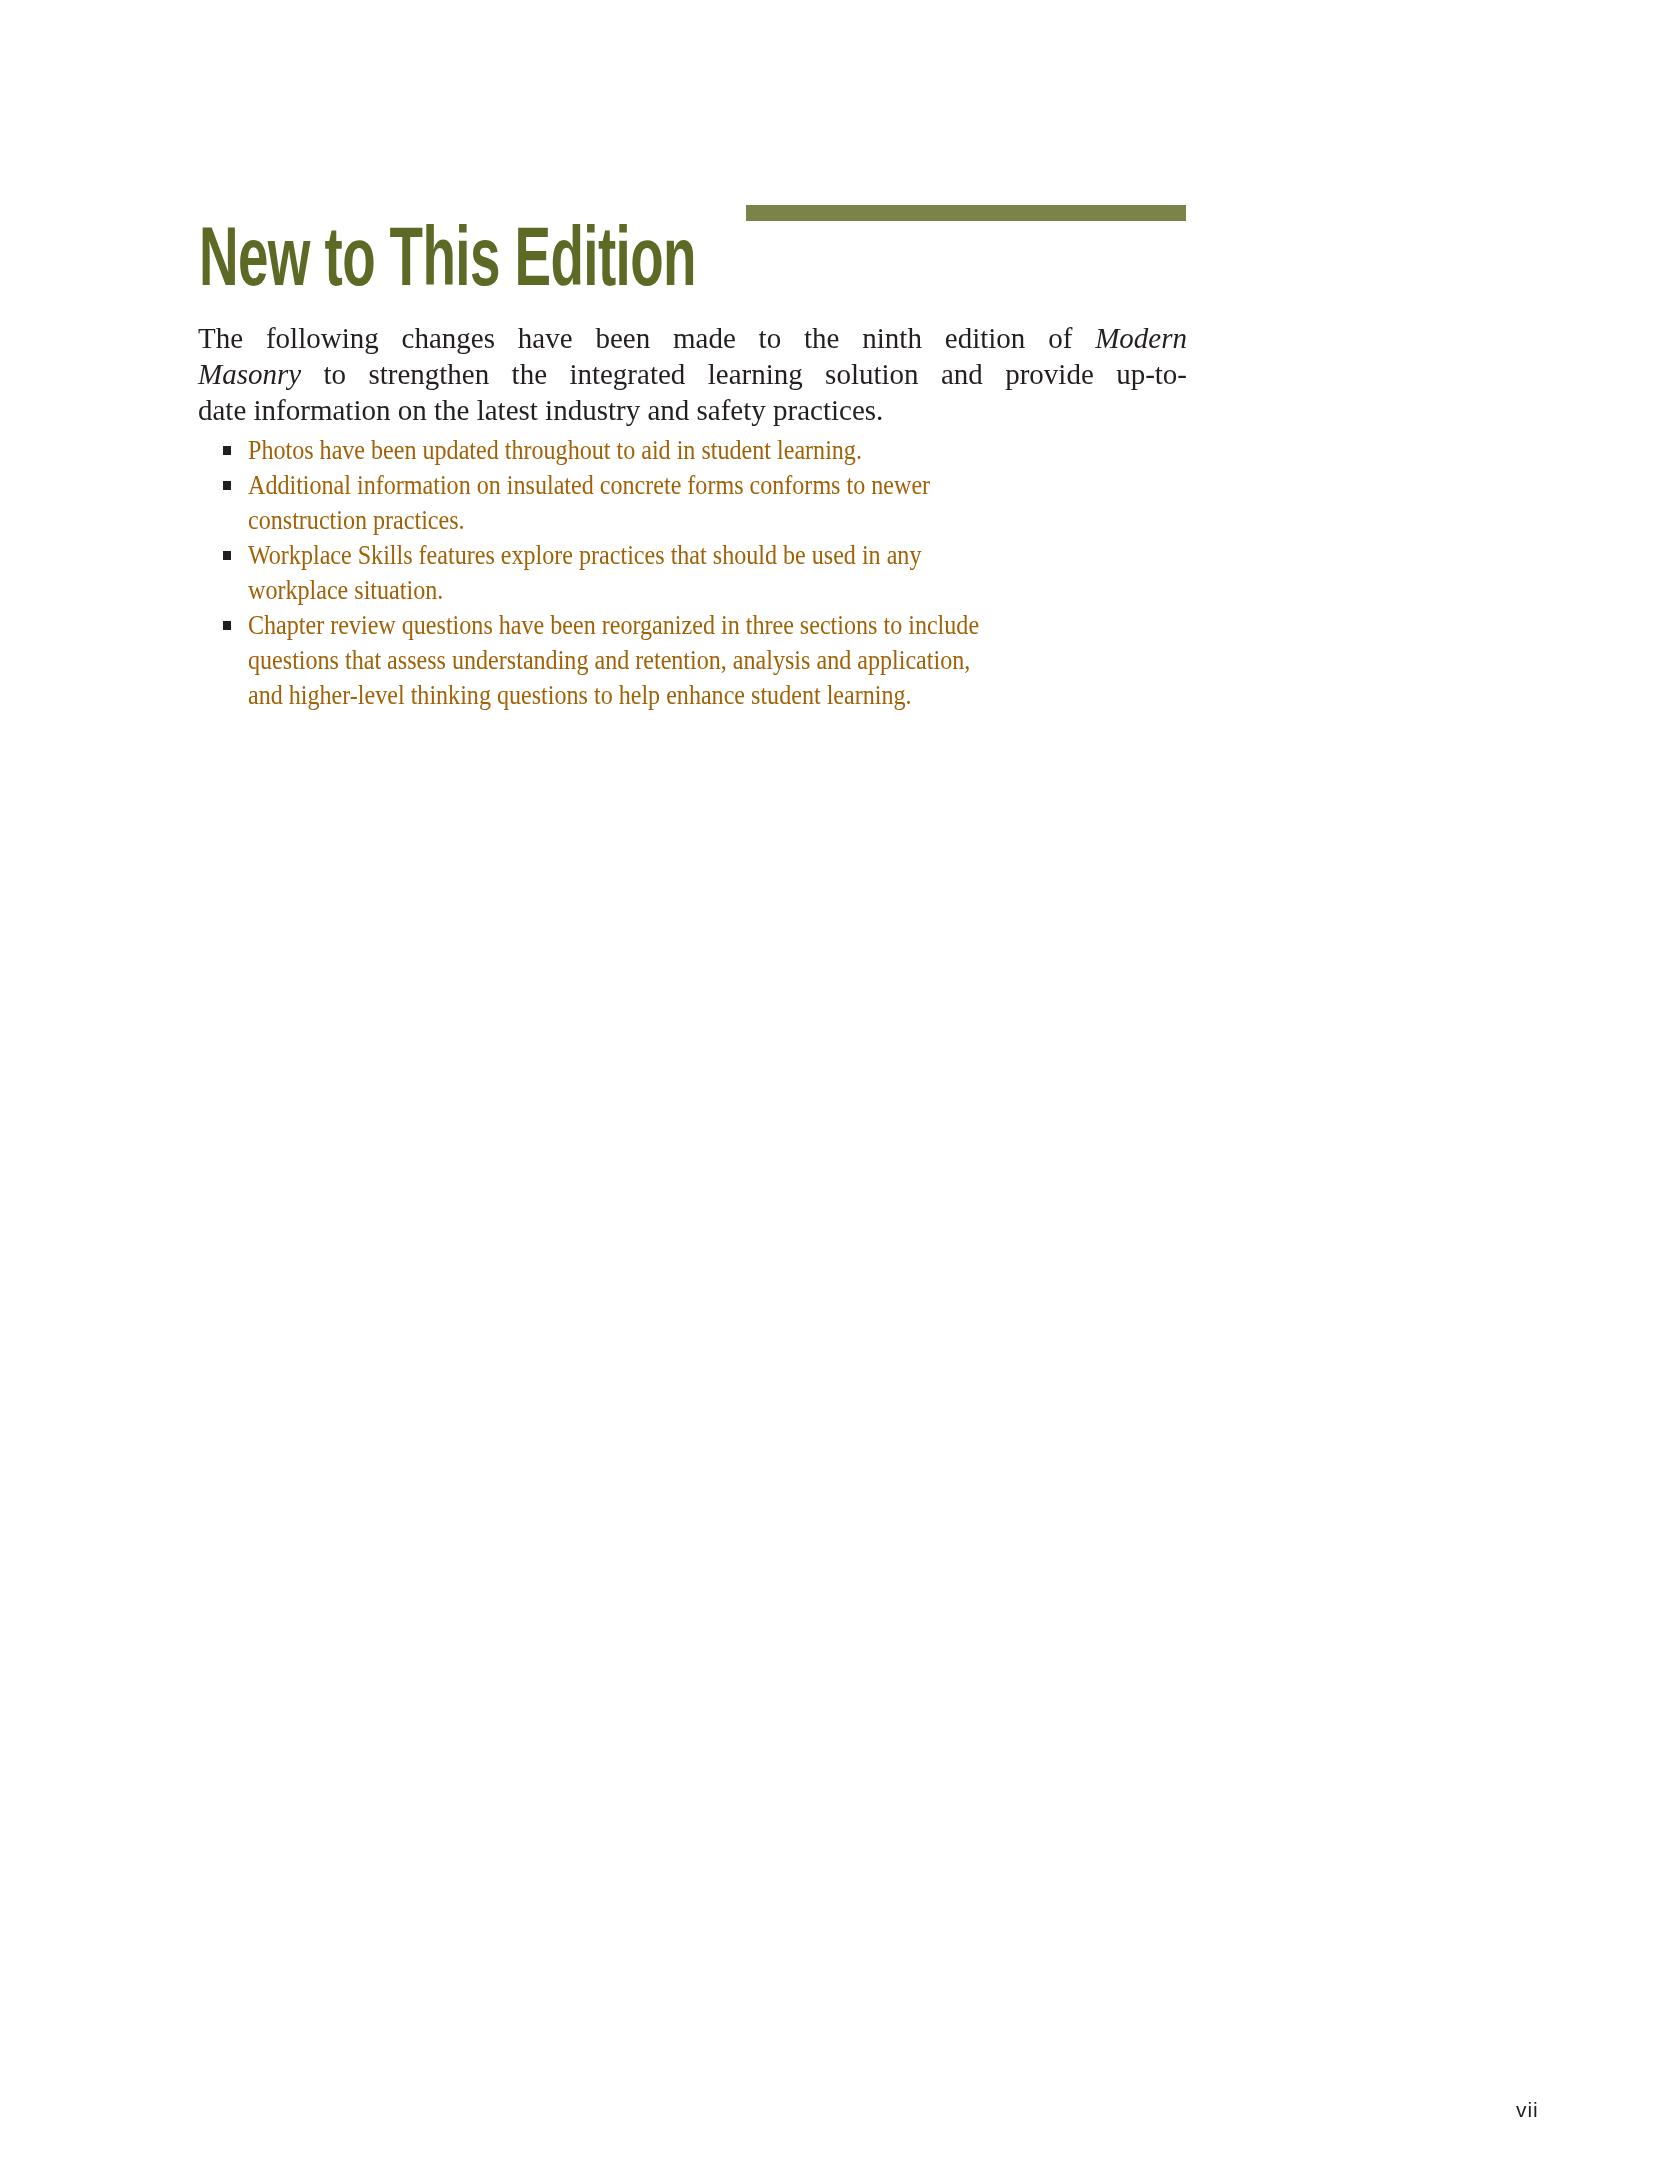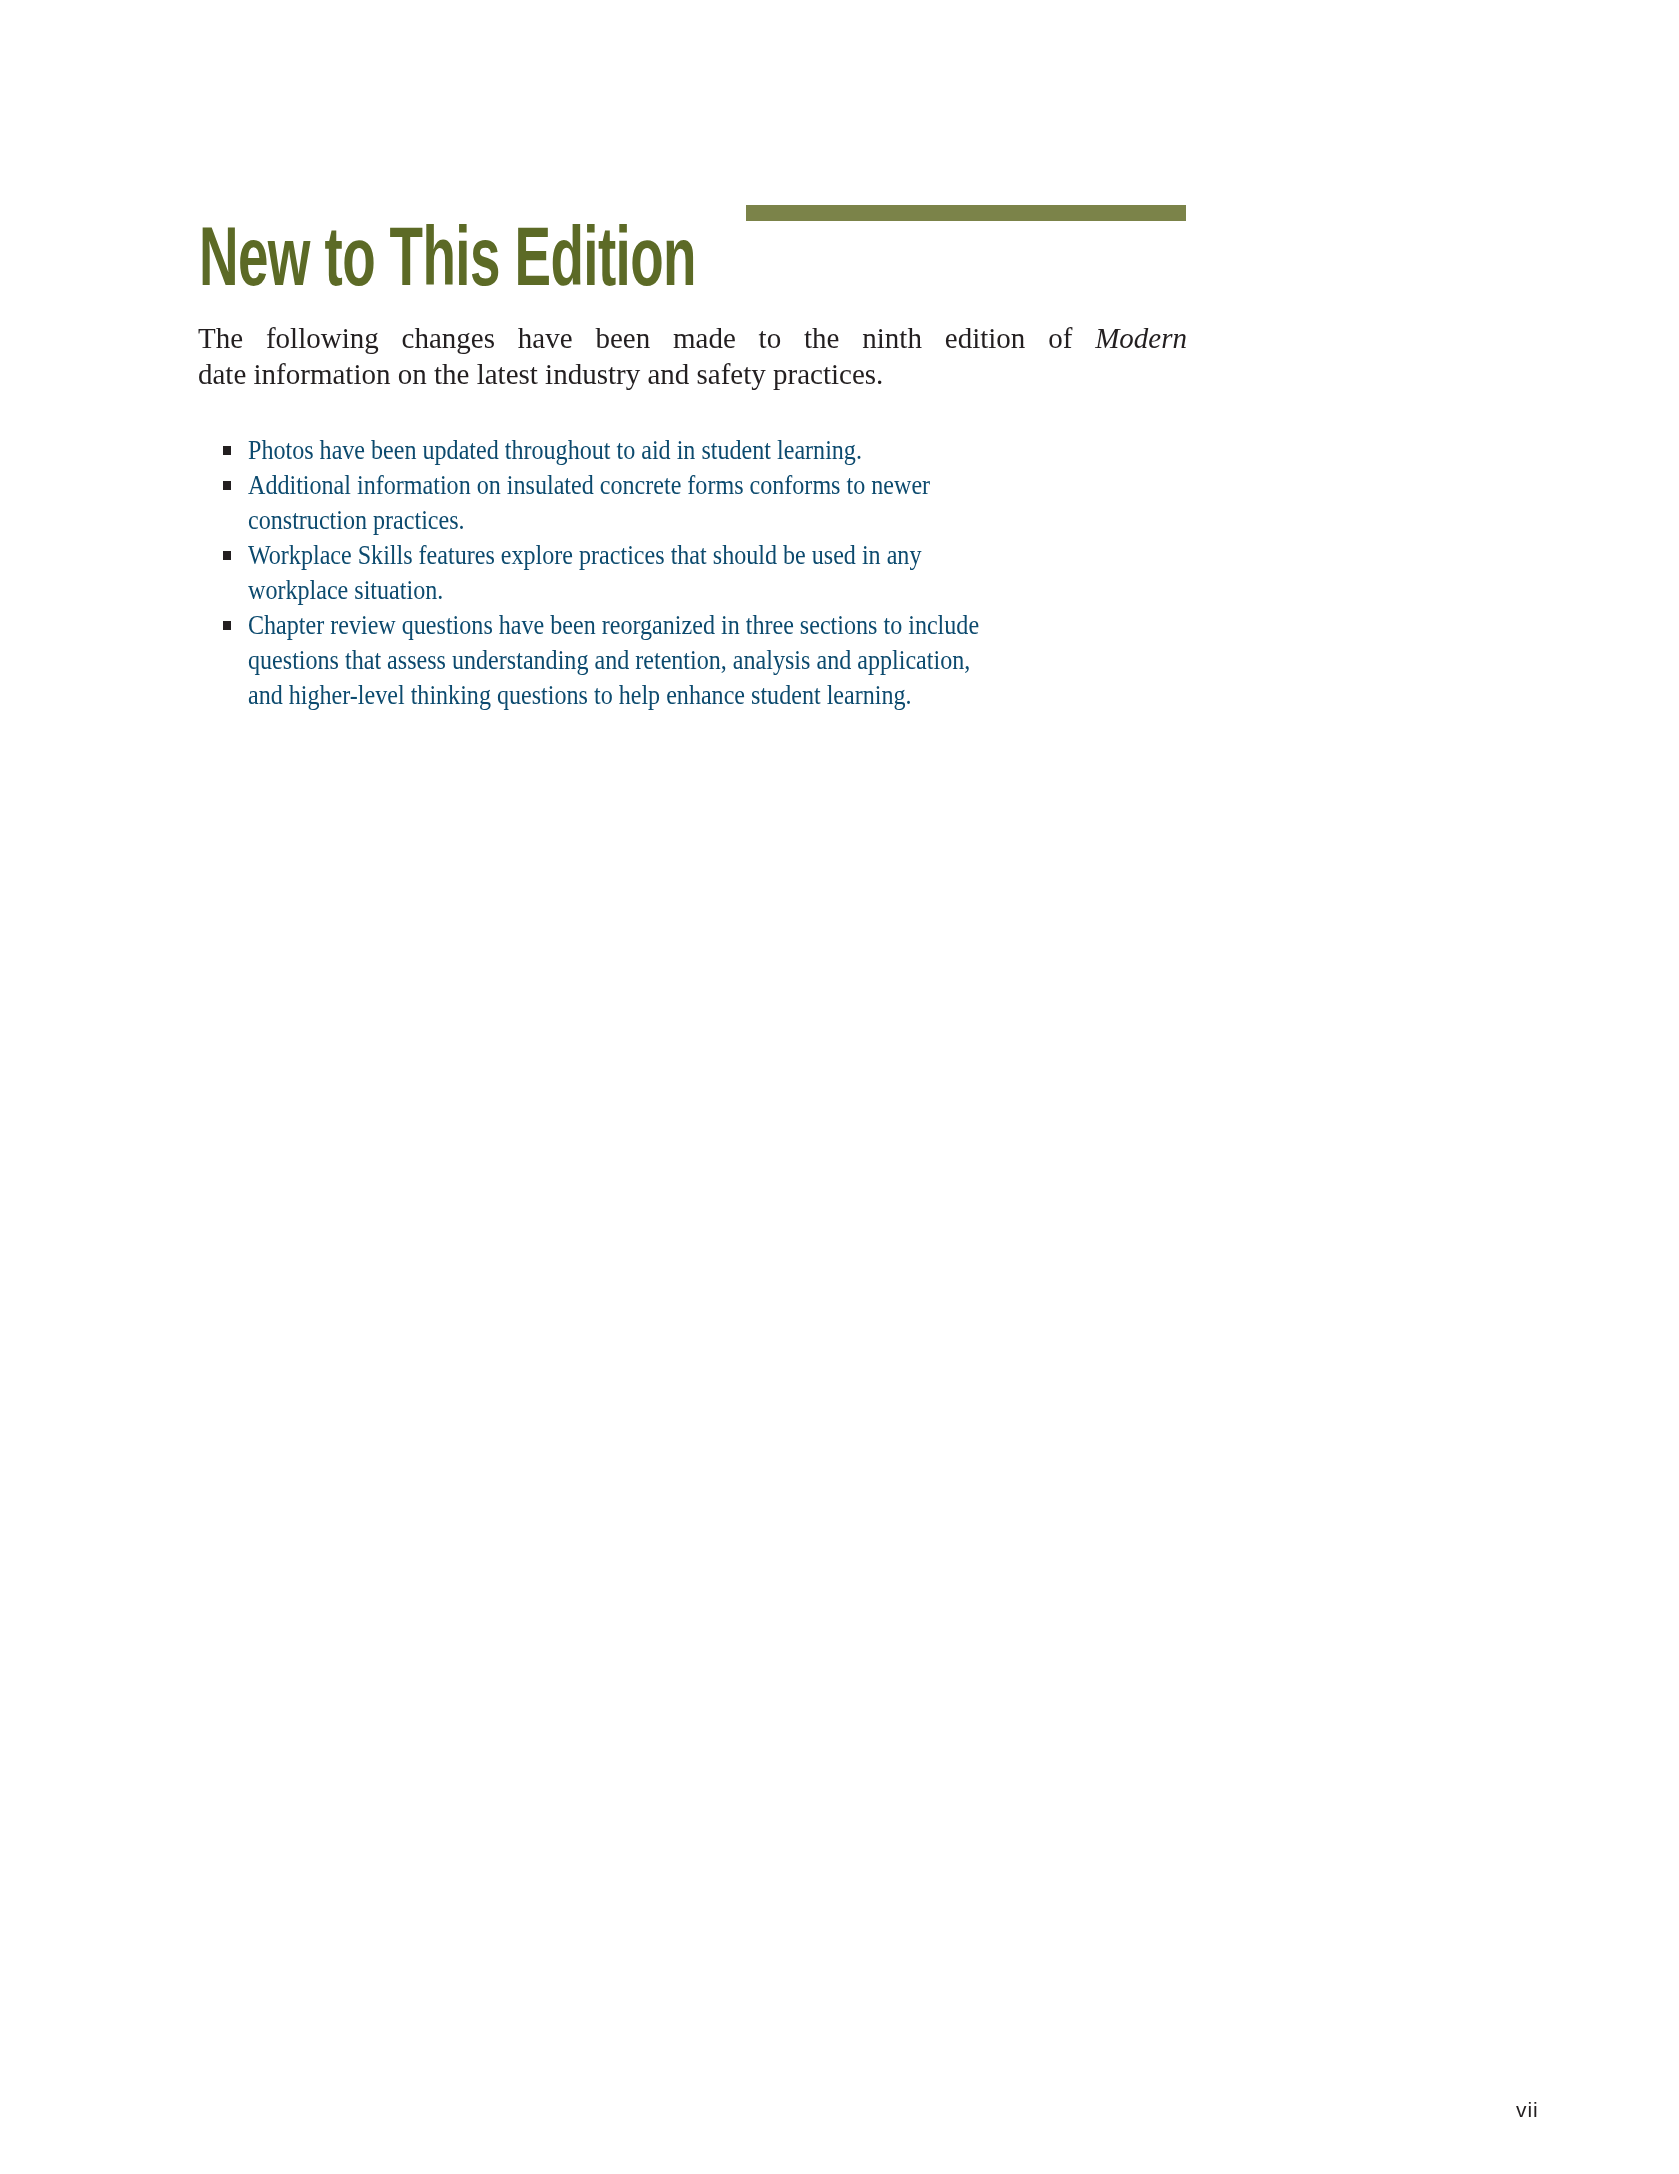--- a/index.html
+++ b/index.html
@@ -63,21 +63,21 @@
       position: absolute;
       left: 198px;
       top: 432px;
       width: 1036px;
       margin: 0;
       padding: 0;
       list-style: none;
       font-family: "Liberation Serif", serif;
       font-size: 28px;
       line-height: 35px;
-      color: #0c4a6e;
+      color: #a16207;
     }
     .bullet-item {
       position: relative;
       padding-left: 50px;
     }
     .bullet-marker {
       position: absolute;
       left: 25.4px;
       top: 14px;
       width: 7.5px;
@@ -103,20 +103,21 @@
     }
   </style>
 </head>
 <body>
 
 <h1 class="page-title">New to This Edition</h1>
 <div class="title-rule"></div>
 
 <div class="intro">
   <span class="intro-line"><span>The following changes have been made to the ninth edition of </span><em>Modern</em></span>
+  <span class="intro-line"><em>Masonry</em><span> to strengthen the integrated learning solution and provide up-to-</span></span>
   <span class="intro-line last"><span>date information on the latest industry and safety practices.</span></span>
 </div>
 
 <ul class="bullets">
   <li class="bullet-item">
     <span class="bullet-marker"></span>
     <span class="bullet-line">Photos have been updated throughout to aid in student learning.</span>
   </li>
   <li class="bullet-item">
     <span class="bullet-marker"></span>

